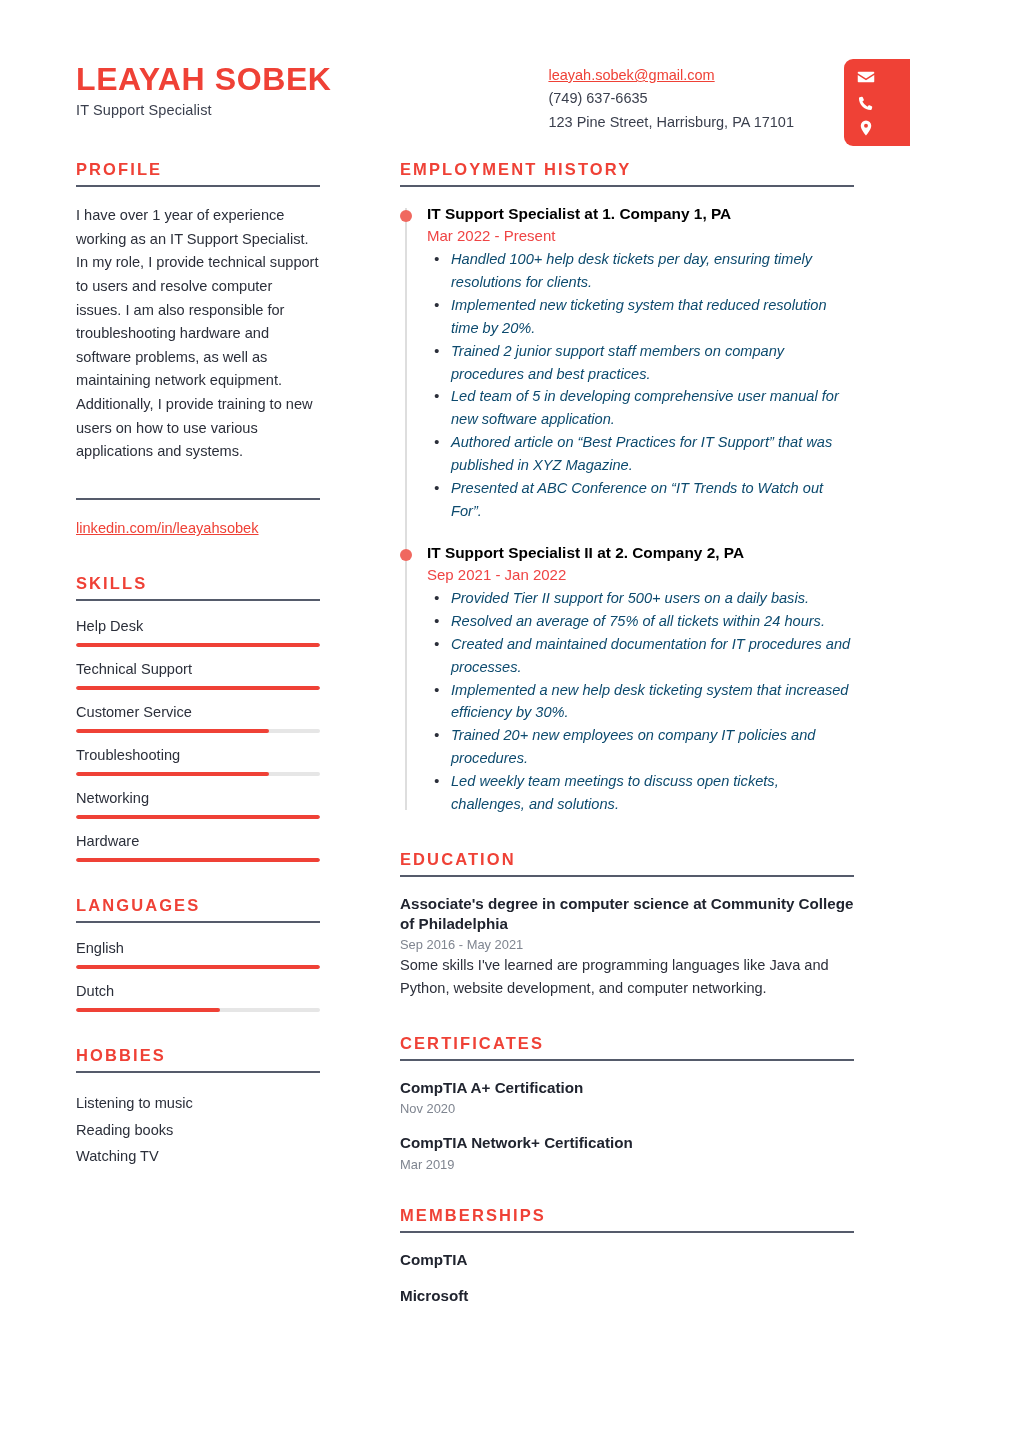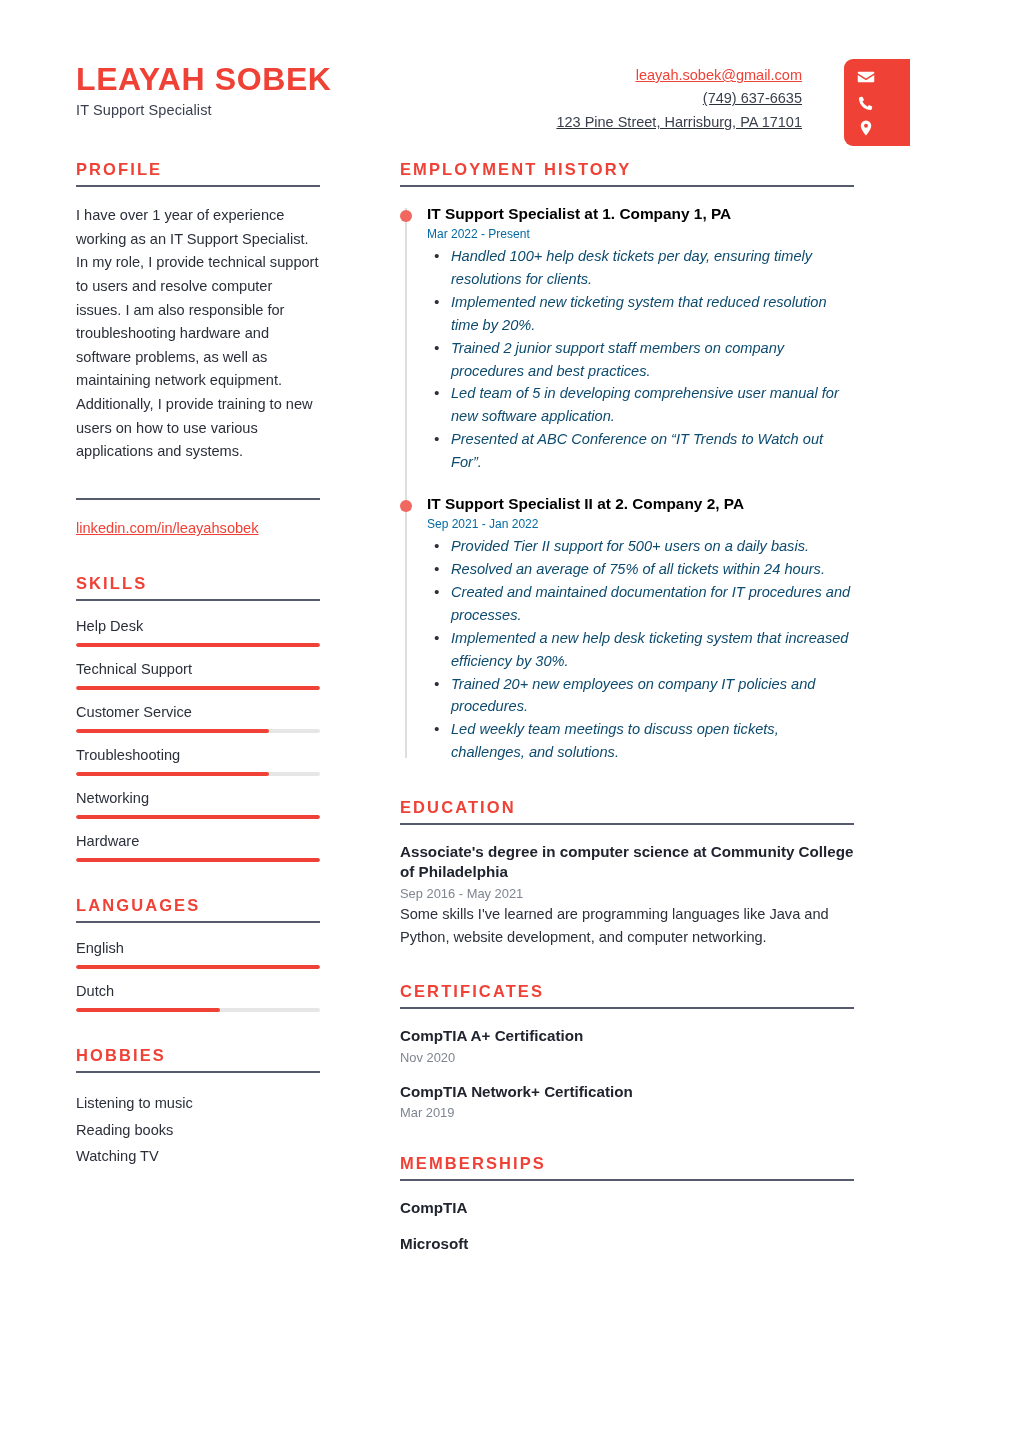--- a/index.html
+++ b/index.html
@@ -48,25 +48,23 @@
 
   .job-title {
     font-size: 14.5px;
     color: #3a3f4d;
     margin-top: 5px;
     letter-spacing: 0.1px;
   }
 
   .contact-block {
     position: absolute;
-    right: 108px;
+    right: 116px;
     top: 64px;
-    text-align: right;
     line-height: 1.62;
-    text-decoration: underline;
   }
 
   .contact-line {
     font-size: 14.5px;
     color: #3a3f4d;
     white-space: nowrap;
   }
 
   .contact-line.email a,
   .contact-line.email {
@@ -204,22 +202,22 @@
   }
 
   .job-heading {
     font-size: 15.4px;
     font-weight: bold;
     color: #000000;
     line-height: 1.3;
   }
 
   .job-date {
-    font-size: 12px;
-    color: #0369a1;
+    font-size: 15px;
+    color: #ef4444;
     margin-top: 3px;
     margin-bottom: 4px;
   }
 
   .job-bullets {
     list-style: none;
     margin: 0;
     padding: 0;
   }
 
@@ -401,20 +399,21 @@
 
           <div class="job">
             <div class="job-dot"></div>
             <div class="job-heading">IT Support Specialist at 1. Company 1, PA</div>
             <div class="job-date">Mar 2022 - Present</div>
             <ul class="job-bullets">
               <li>Handled 100+ help desk tickets per day, ensuring timely resolutions for clients.</li>
               <li>Implemented new ticketing system that reduced resolution time by 20%.</li>
               <li>Trained 2 junior support staff members on company procedures and best practices.</li>
               <li>Led team of 5 in developing comprehensive user manual for new software application.</li>
+              <li>Authored article on “Best Practices for IT Support” that was published in XYZ Magazine.</li>
               <li>Presented at ABC Conference on “IT Trends to Watch out For”.</li>
             </ul>
           </div>
 
           <div class="job">
             <div class="job-dot"></div>
             <div class="job-heading">IT Support Specialist II at 2. Company 2, PA</div>
             <div class="job-date">Sep 2021 - Jan 2022</div>
             <ul class="job-bullets">
               <li>Provided Tier II support for 500+ users on a daily basis.</li>

